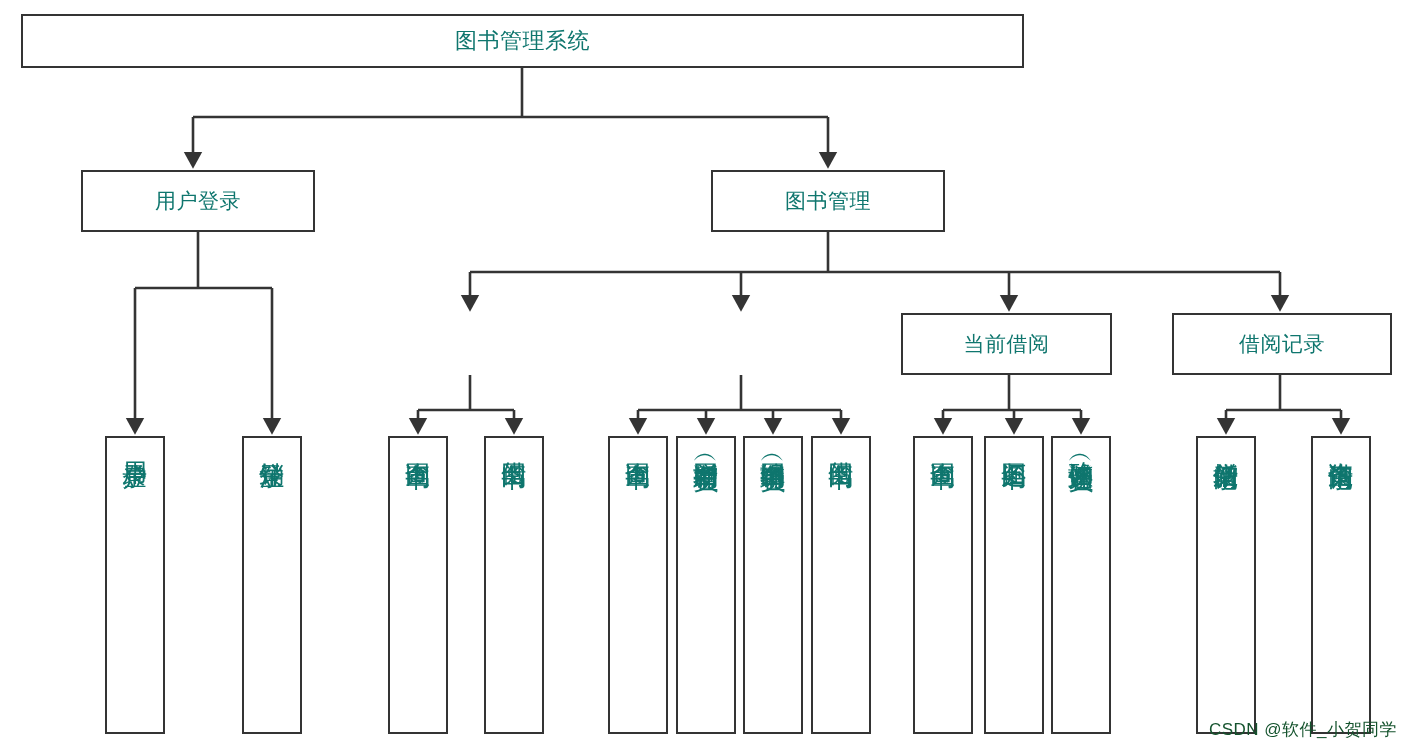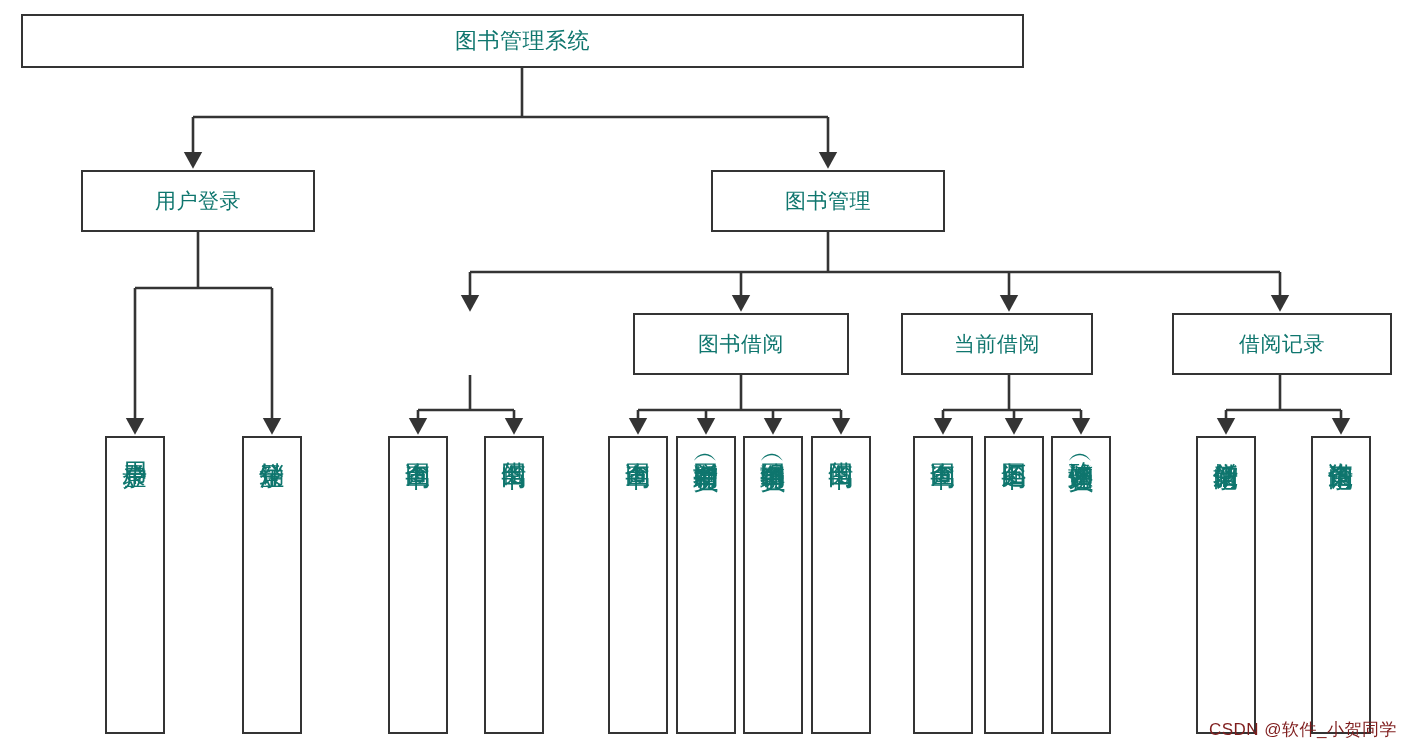--- a/index.html
+++ b/index.html
@@ -58,21 +58,21 @@
     line-height: 1.06;
     letter-spacing: 1px;
     white-space: pre;
     margin: 0 auto;
   }
   .watermark {
     position: absolute;
     right: 8px;
     bottom: 6px;
     font-size: 17px;
-    color: #7f1d1d;
+    color: #14532d;
     letter-spacing: 0.5px;
     white-space: nowrap;
     user-select: none;
   }
 </style>
 </head>
 <body>
 
 <div id="canvas">
 
@@ -131,24 +131,21 @@
     <span class="lbl">图书管理系统</span>
   </div>
 
   <div class="node horiz" style="left:81px; top:170px; width:234px; height:62px;">
     <span class="lbl">用户登录</span>
   </div>
   <div class="node horiz" style="left:711px; top:170px; width:234px; height:62px;">
     <span class="lbl">图书管理</span>
   </div>
 
-  <div class="node horiz" style="left:633px; top:313px; width:216px; height:62px;">
-    <span class="lbl">图书借阅</span>
-  </div>
-  <div class="node horiz" style="left:901px; top:313px; width:192px; height:62px;align-items:center;">
+  <div class="node horiz" style="left:901px; top:313px; width:211px; height:62px;align-items:center;">
     <span class="lbl">当前借阅</span>
   </div>
   <div class="node horiz" style="left:1172px; top:313px; width:220px; height:62px;">
     <span class="lbl">借阅记录</span>
   </div>
 
   <div class="node leaf" style="left:105px; top:436px; width:60px; height:298px;">
     <span class="lbl">用户登录</span>
   </div>
   <div class="node leaf" style="left:242px; top:436px; width:60px; height:298px;">

